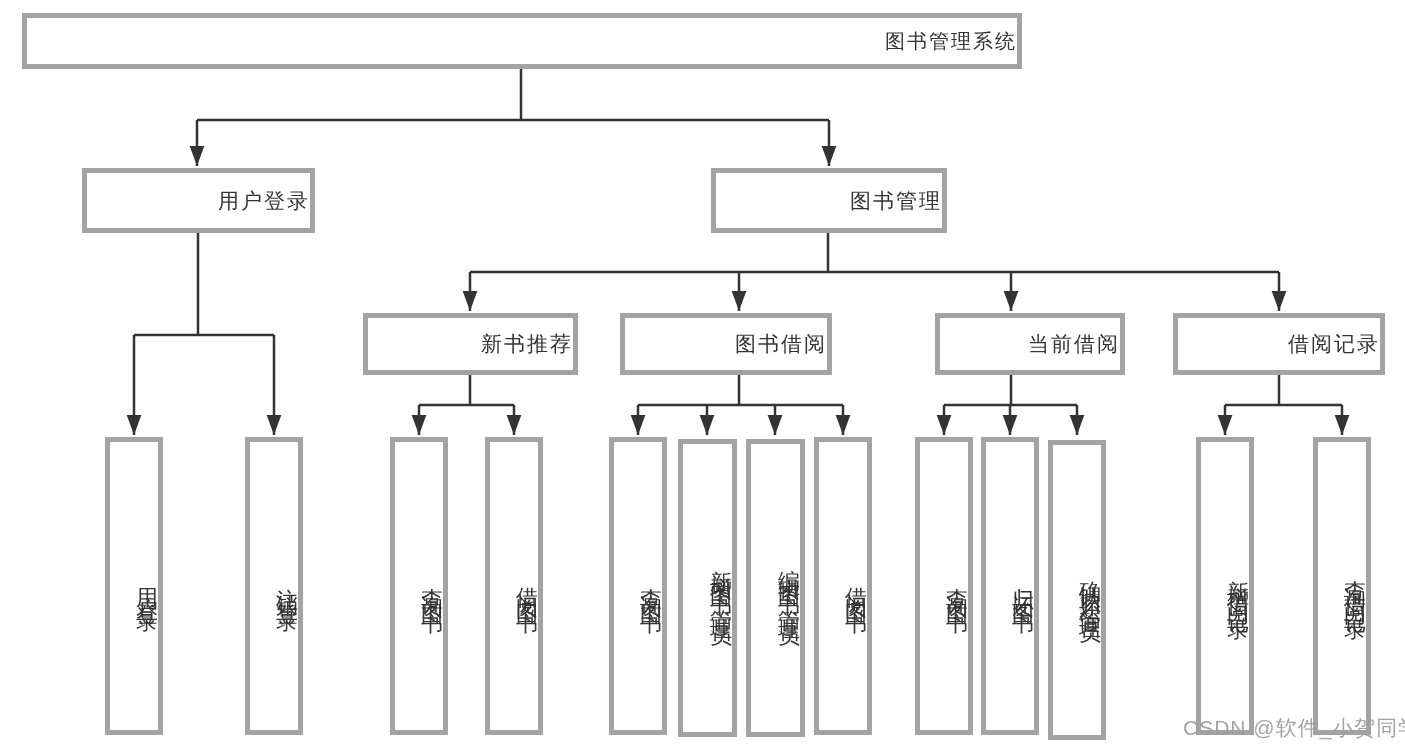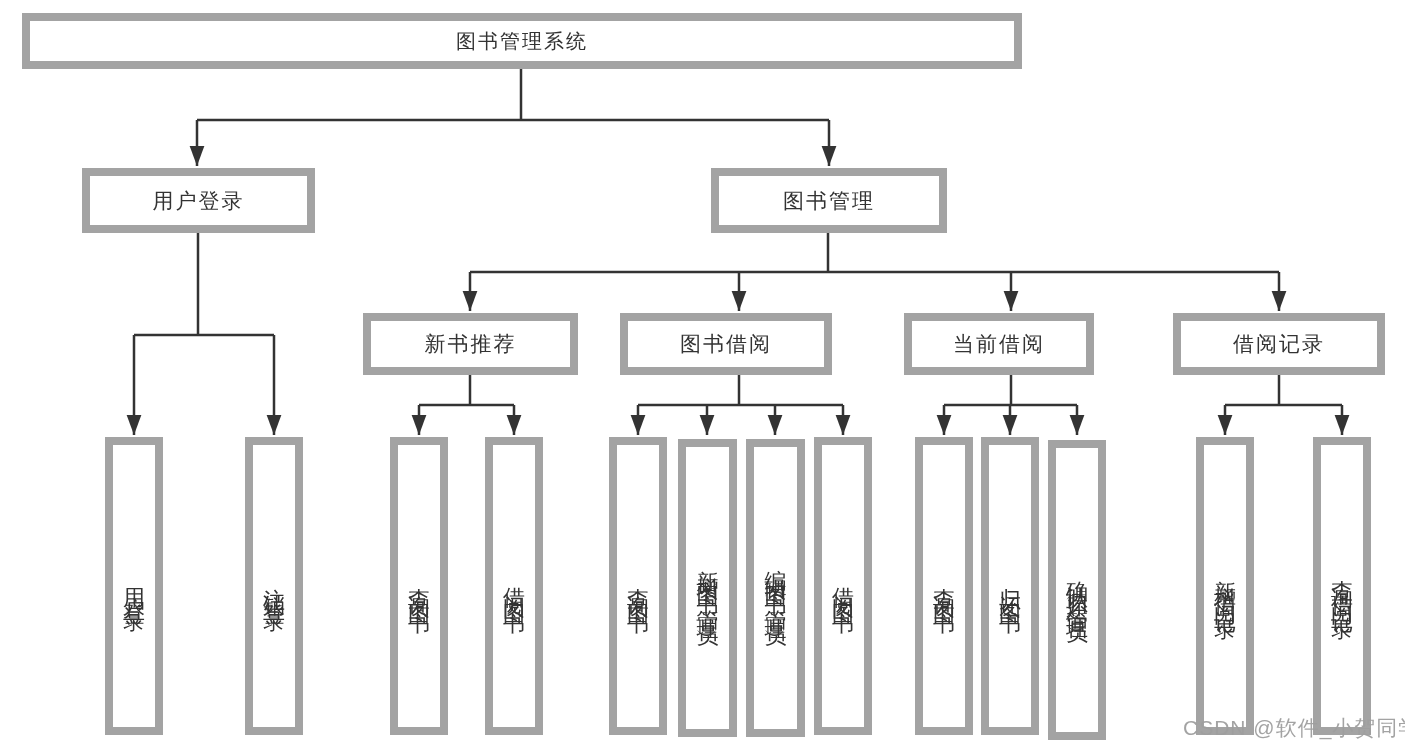--- a/index.html
+++ b/index.html
@@ -2,22 +2,22 @@
 <html><head>
 <meta charset="utf-8">
 <style>
   html,body{margin:0;padding:0;background:#ffffff;}
   #canvas{
     position:relative;width:1405px;height:747px;background:#ffffff;overflow:hidden;
     font-family:"Liberation Sans","DejaVu Sans",sans-serif;color:#333333;
   }
   #wires{position:absolute;left:0;top:0;width:1405px;height:747px;}
   .box{
-    position:absolute;box-sizing:border-box;border:8px solid #a3a3a3;background:#ffffff;
-    display:flex;align-items:center;justify-content:center;
+    position:absolute;box-sizing:border-box;border:5px solid #a3a3a3;background:#ffffff;
+    display:flex;align-items:center;justify-content:flex-end;
   }
   .hlabel{font-size:21px;letter-spacing:2px;white-space:nowrap;}
   .root .hlabel{font-size:20px;}
   .leaf .vlabel{
     writing-mode:vertical-rl;text-orientation:mixed;
     font-size:22px;letter-spacing:8px;line-height:1;white-space:nowrap;
   }
   #watermark{
     position:absolute;left:1183px;top:714px;font-size:21px;letter-spacing:1px;
     color:rgba(158,158,158,0.95);white-space:nowrap;z-index:5;
@@ -88,21 +88,21 @@
   <div class="box" style="left:711px;top:168px;width:236px;height:65px">
     <span class="hlabel">图书管理</span>
   </div>
 
   <div class="box" style="left:363px;top:313px;width:215px;height:62px">
     <span class="hlabel">新书推荐</span>
   </div>
   <div class="box" style="left:620px;top:313px;width:212px;height:62px">
     <span class="hlabel">图书借阅</span>
   </div>
-  <div class="box" style="left:904px;top:313px;width:190px;height:62px">
+  <div class="box" style="left:935px;top:313px;width:190px;height:62px">
     <span class="hlabel">当前借阅</span>
   </div>
   <div class="box" style="left:1173px;top:313px;width:212px;height:62px">
     <span class="hlabel">借阅记录</span>
   </div>
 
   <div class="box leaf" style="left:105px;top:437px;width:58px;height:298px">
     <span class="vlabel">用户登录</span>
   </div>
   <div class="box leaf" style="left:245px;top:437px;width:58px;height:298px">

